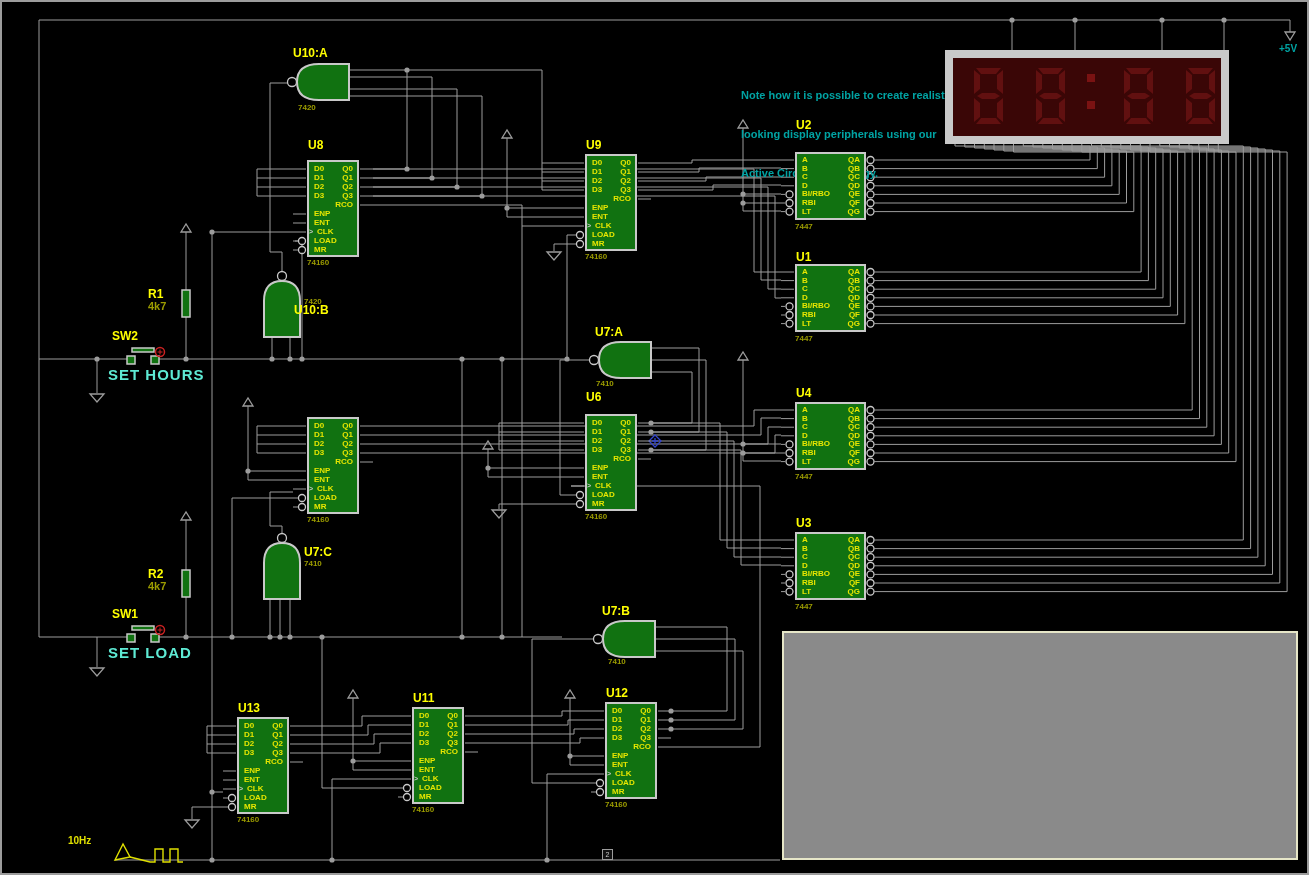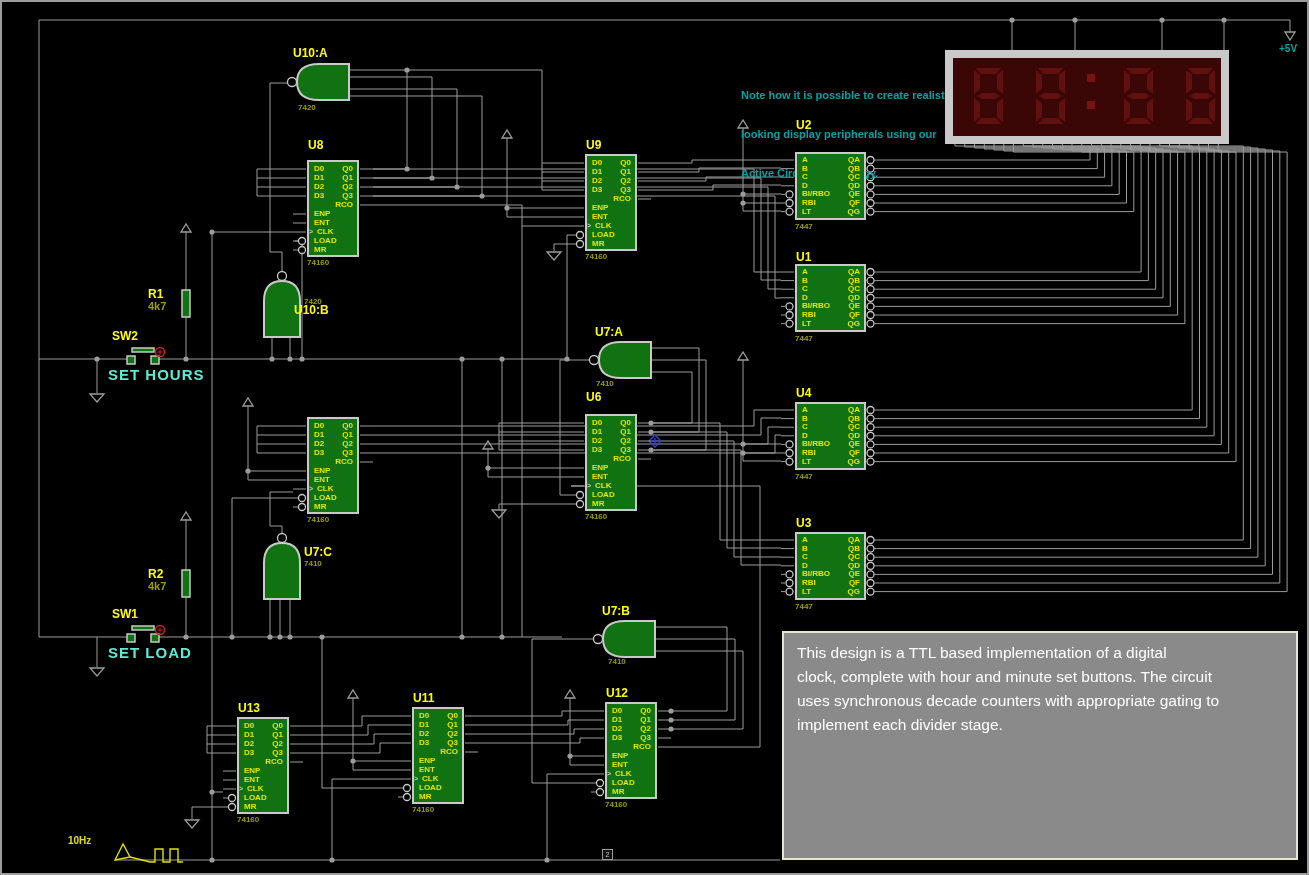--- a/index.html
+++ b/index.html
@@ -502,24 +502,20 @@
   <div class="lbl ref" style="left:110px;top:606px">SW1</div>
   <div class="lbl caption" style="left:106px;top:643px">SET LOAD</div>
 
   <div id="marker2">2</div>
 
   <div id="display-frame" style="left:943px;top:48px;width:284px;height:94px">
     <div id="display-inner" style="left:8px;top:8px;width:268px;height:78px"></div>
   </div>
 
   <div id="infobox">
-    <div class="ib-text">This design is a TTL based implementation of a digital
-clock, complete with hour and minute set buttons. The circuit
-uses synchronous decade counters with appropriate gating to
-implement each divider stage.</div>
   </div>
 <div class="lbl ref" style="left: 306px; top: 137px;">U8</div>
     <div class="lbl part" style="left: 305px; top: 257px;">74160</div>
     <div class="chip" style="left: 305px; top: 158px; width: 52px; height: 97px;">
       <div class="pin" style="left: 5px; top: 2px;">D0</div>
       <div class="pin" style="left: 5px; top: 11px;">D1</div>
       <div class="pin" style="left: 5px; top: 20px;">D2</div>
       <div class="pin" style="left: 5px; top: 29px;">D3</div>
       <div class="pin" style="left: 5px; top: 47px;">ENP</div>
       <div class="pin" style="left: 5px; top: 56px;">ENT</div>

